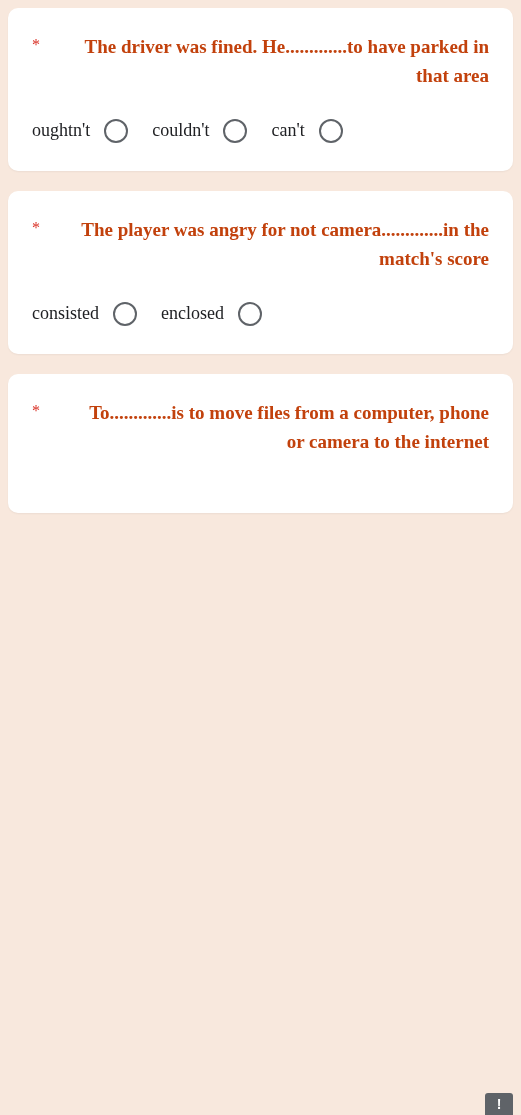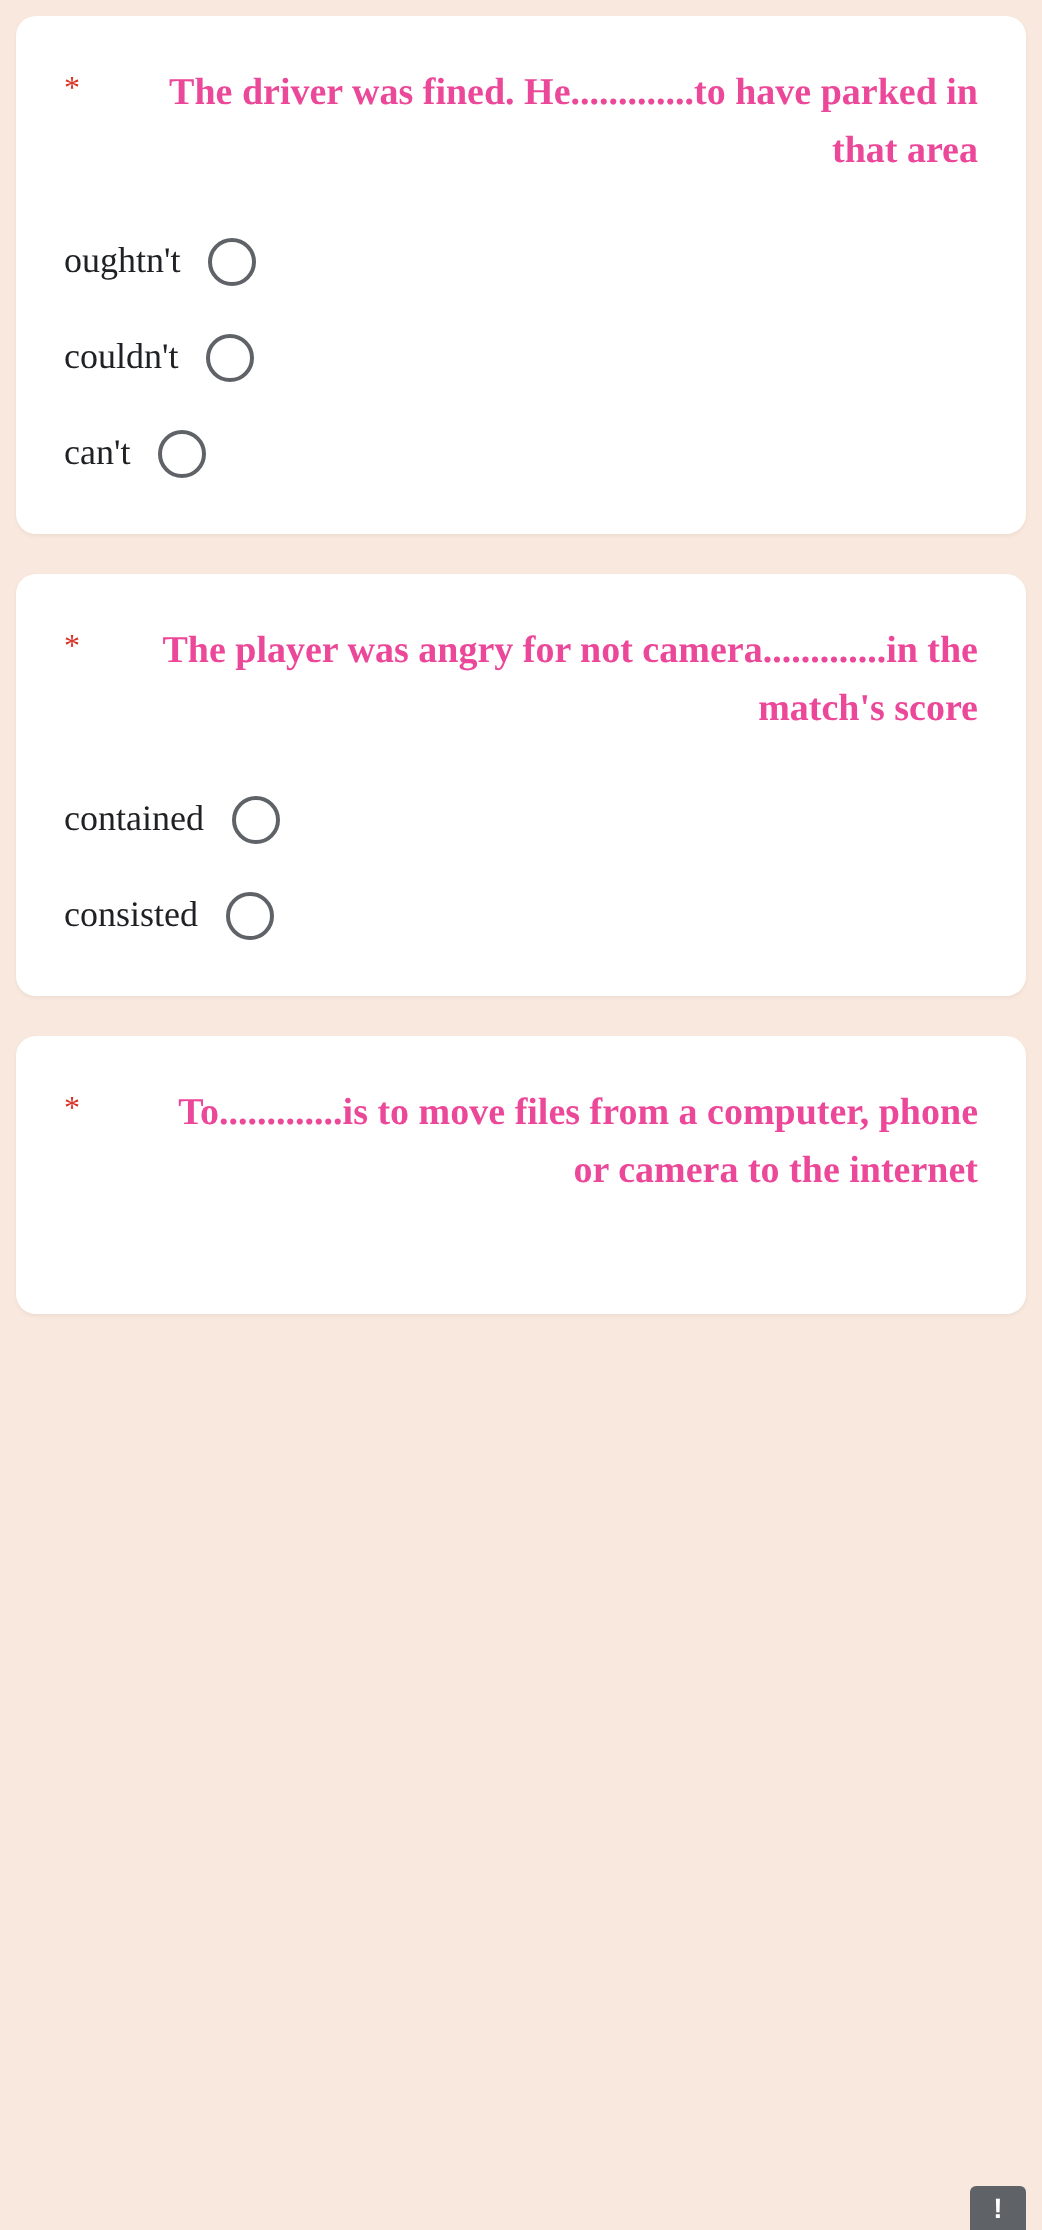--- a/index.html
+++ b/index.html
@@ -29,27 +29,27 @@
     flex-shrink: 0;
     width: 18px;
     margin-top: 4px;
   }
   .question-text {
     flex: 1;
     text-align: right;
     font-weight: 700;
     font-size: 19px;
     line-height: 1.55;
-    color: #ec4899;
+    color: #c2410c;
     padding-left: 24px;
   }
   .options {
     display: flex;
-    flex-direction: column;
-    align-items: flex-start;
+    flex-direction: row;
+    align-items: flex-end;
     gap: 24px;
   }
   .option {
     display: flex;
     align-items: center;
     gap: 14px;
     cursor: pointer;
   }
   .option-label {
     font-size: 18px;
@@ -105,25 +105,25 @@
   </div>
 </div>
 
 <div class="card">
   <div class="question-header">
     <div class="asterisk">*</div>
     <div class="question-text">The player was angry for not camera.............in the match's score</div>
   </div>
   <div class="options">
     <div class="option">
-      <span class="option-label">contained</span>
+      <span class="option-label">consisted</span>
       <span class="radio"></span>
     </div>
     <div class="option">
-      <span class="option-label">consisted</span>
+      <span class="option-label">enclosed</span>
       <span class="radio"></span>
     </div>
   </div>
 </div>
 
 <div class="card">
   <div class="question-header">
     <div class="asterisk">*</div>
     <div class="question-text">To.............is to move files from a computer, phone or camera to the internet</div>
   </div>

